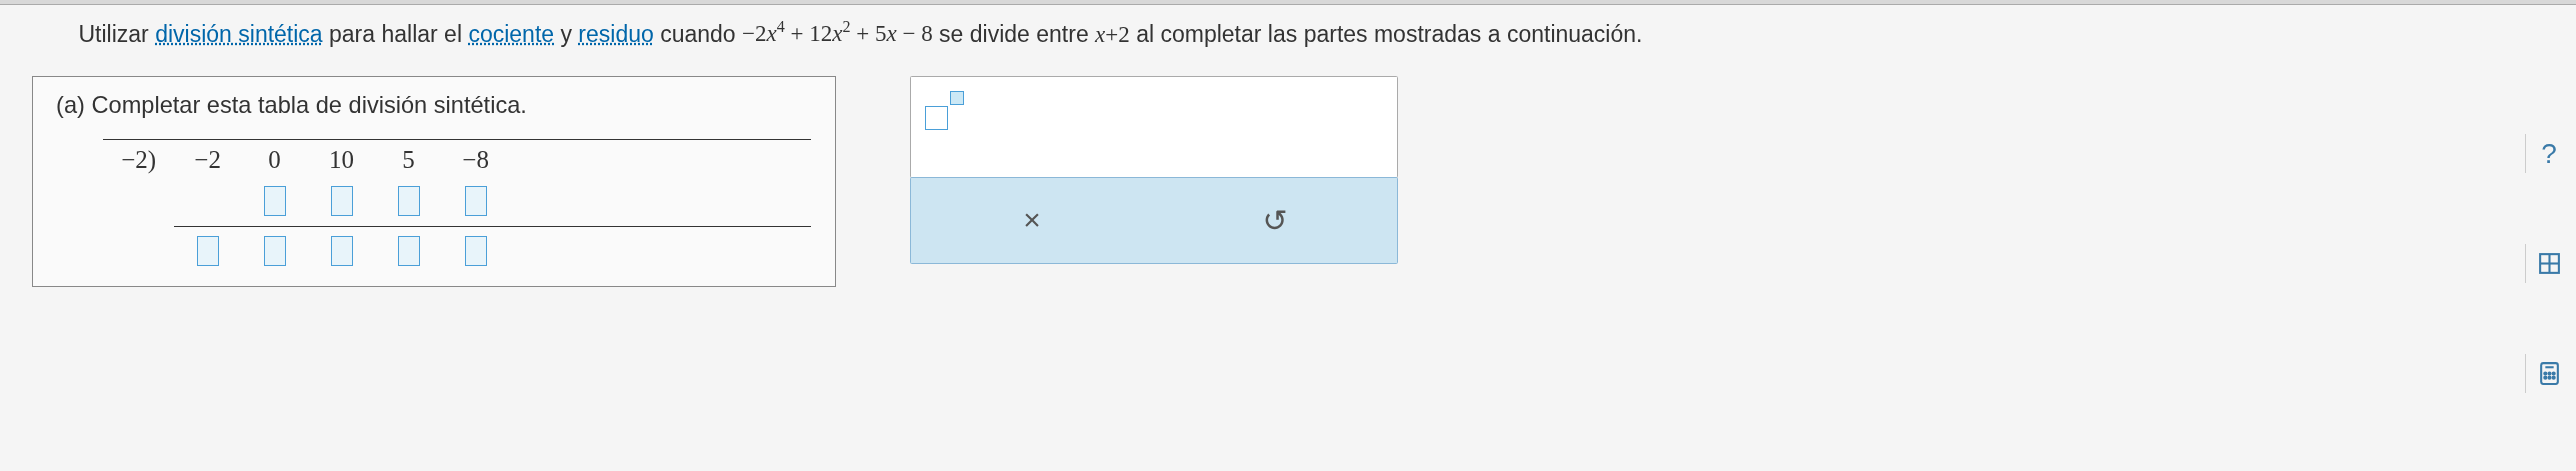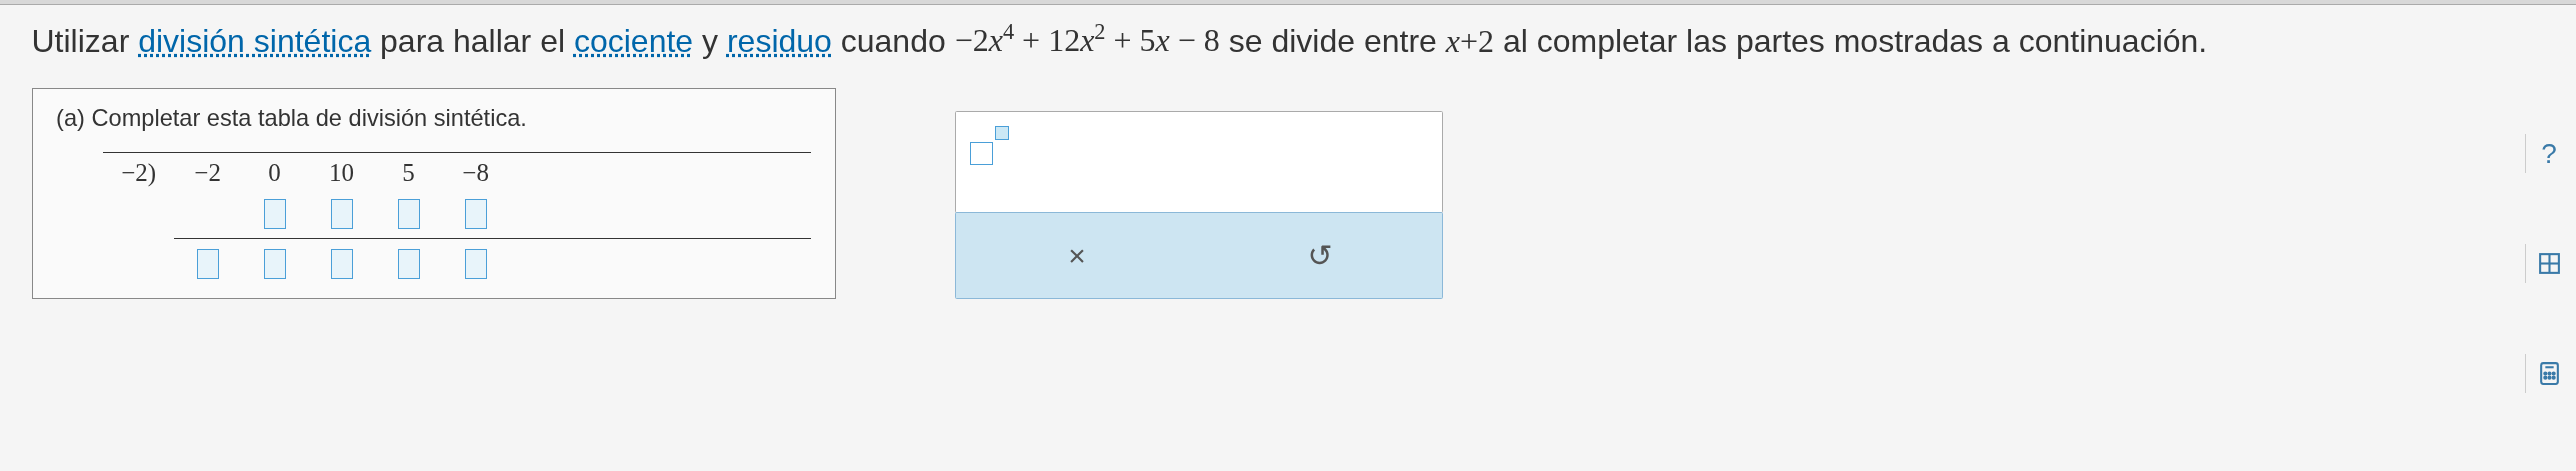--- a/index.html
+++ b/index.html
@@ -6,44 +6,45 @@
     body {
       font-family: Arial, sans-serif;
       background: #f5f5f5;
       width: 2576px;
       height: 472px;
       position: relative;
       padding: 15.8px 31.5px;
       color: #333;
     }
     .problem-text {
-      font-size: 32px;
+      font-size: 23px;
       line-height: 1.5;
       margin-bottom: 23.6px;
+      margin-left: 47px;
     }
     .linked-term {
       color: #0066aa;
       text-decoration: underline;
       text-decoration-style: dotted;
     }
     .math-expr {
       font-family: 'Times New Roman', serif;
     }
     .math-expr sup {
       font-size: 0.7em;
       vertical-align: super;
     }
     .math-var {
       font-style: italic;
       font-family: 'Times New Roman', serif;
     }
     .content-row {
       display: flex;
-      gap: 119px;
-      align-items: flex-end;
+      gap: 74px;
+      align-items: flex-start;
     }
     .panel-a {
       border: 0.8px solid #888;
       background: #fafafa;
       padding: 15.8px 23.6px 19.7px 23.6px;
       width: 804px;
     }
     .panel-a-title {
       font-size: 23.6px;
       margin-bottom: 19.7px;

